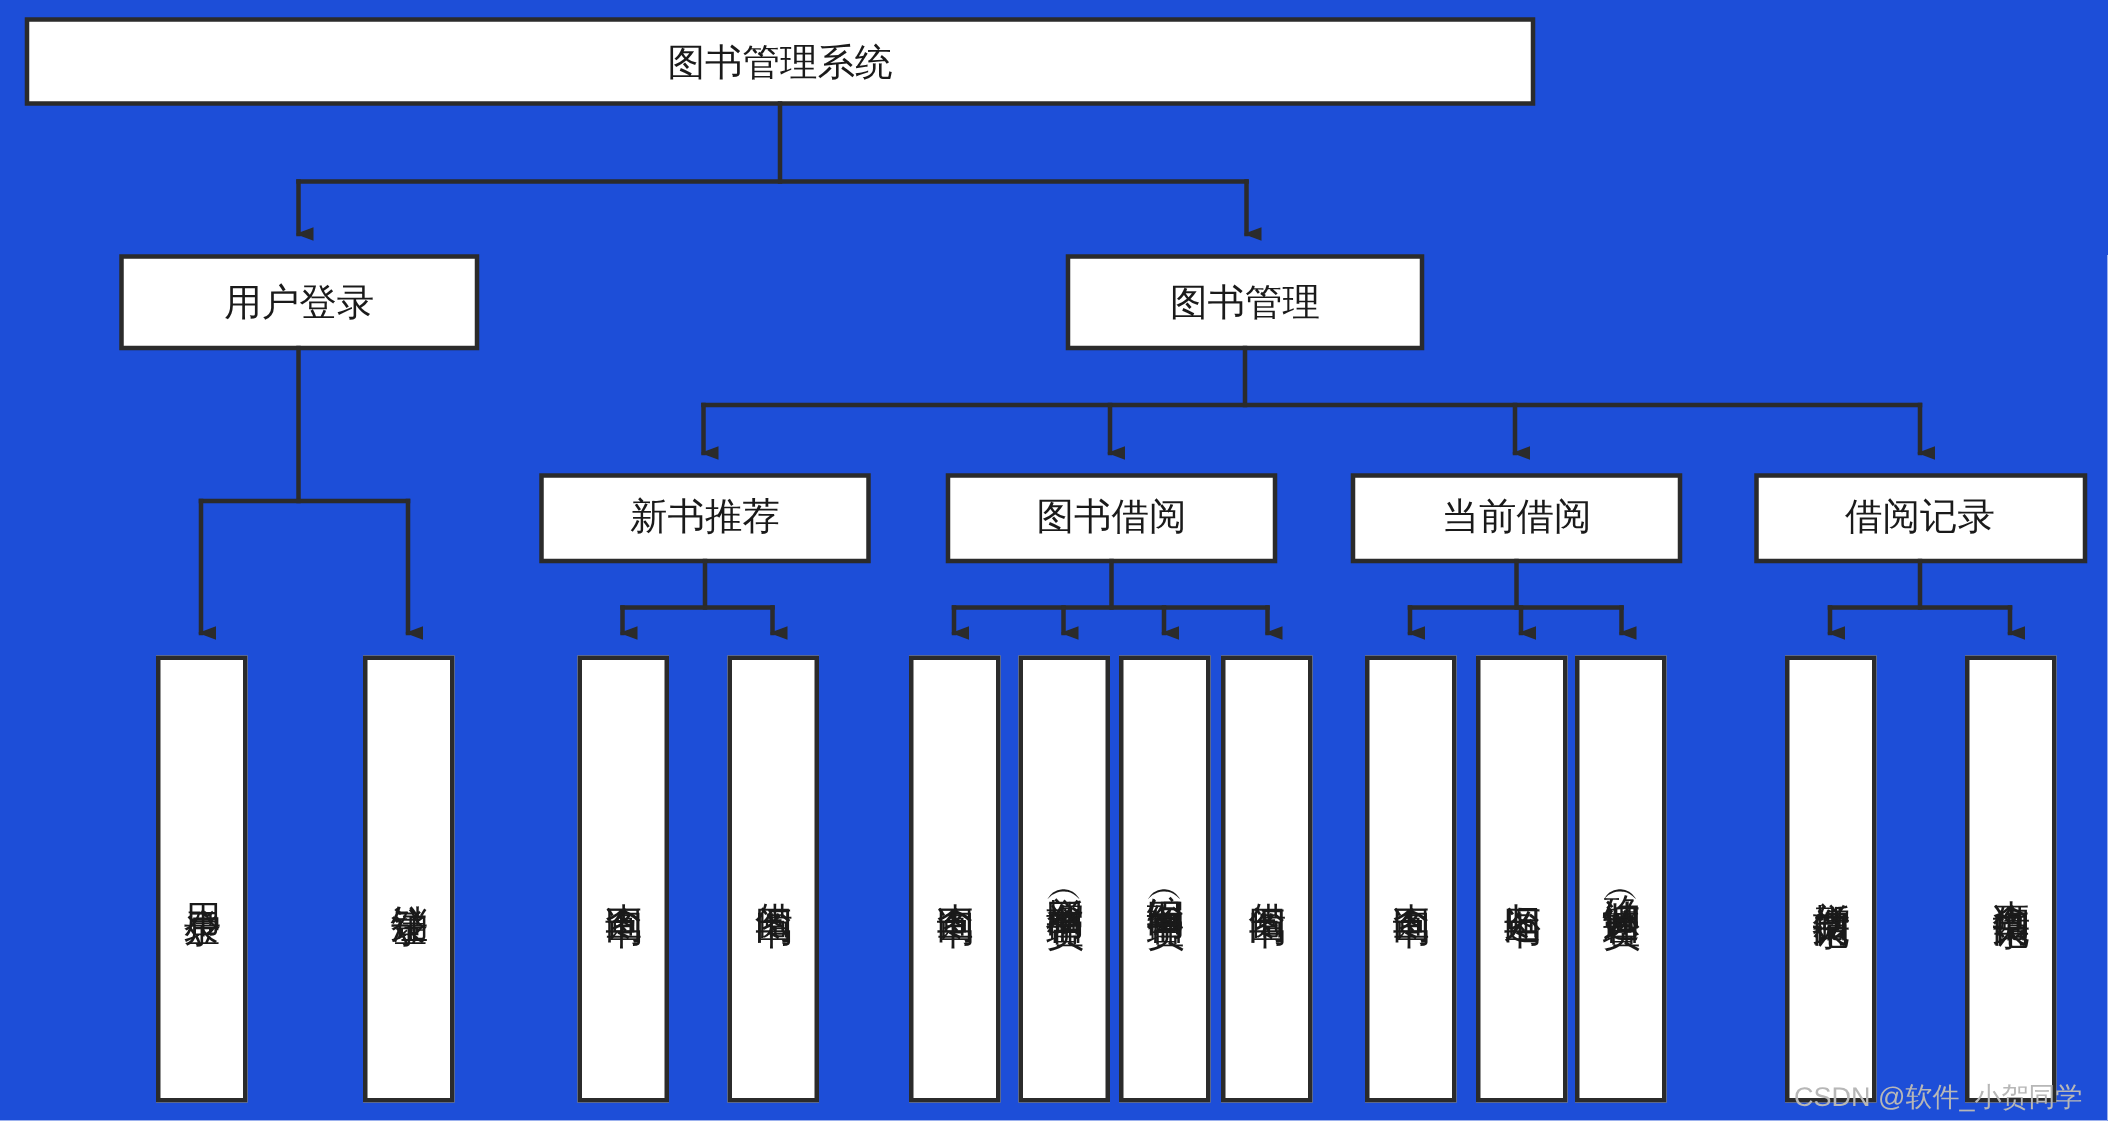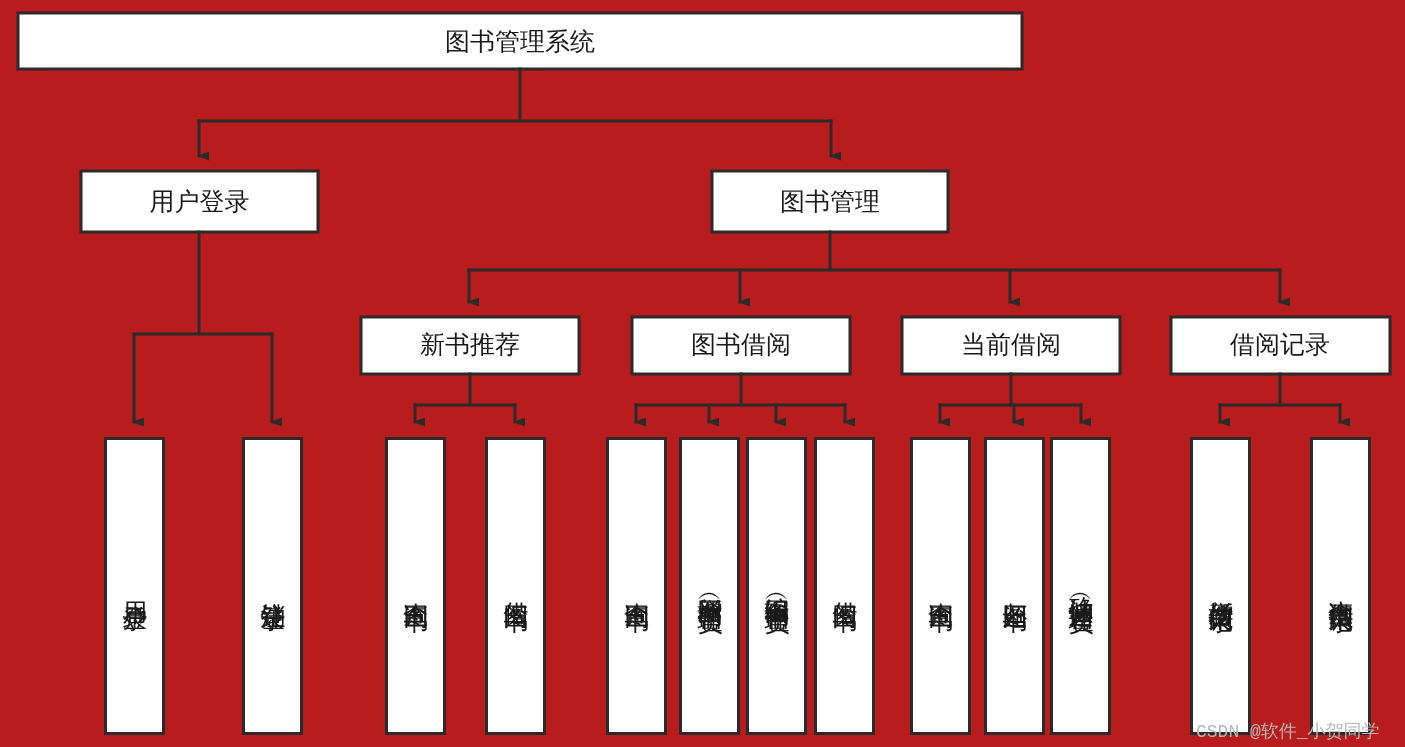--- a/index.html
+++ b/index.html
@@ -8,21 +8,21 @@
     padding: 0;
     background: #ffffff;
   }
   body {
     font-family: "DejaVu Sans", "Liberation Sans", sans-serif;
   }
   #diagram-root {
     position: relative;
     width: 1405px;
     height: 747px;
-    background: #b91c1c;
+    background: #1d4ed8;
     overflow: hidden;
   }
   svg#flow-svg {
     position: absolute;
     left: 0;
     top: 0;
     width: 1405px;
     height: 747px;
     display: block;
   }
@@ -62,21 +62,21 @@
     line-height: 1.12;
     color: #1a1a1a;
     letter-spacing: 2px;
     white-space: nowrap;
     text-align: center;
   }
   .watermark {
     position: absolute;
     left: 1196px;
     top: 719px;
-    font-family: Liberation Mono, monospace;
+    font-family: Liberation Sans, sans-serif;
     font-size: 18px;
     color: #b7b7b7;
     white-space: nowrap;
     pointer-events: none;
   }
 </style>
 </head>
 <body>
 
 <div id="diagram-root">

